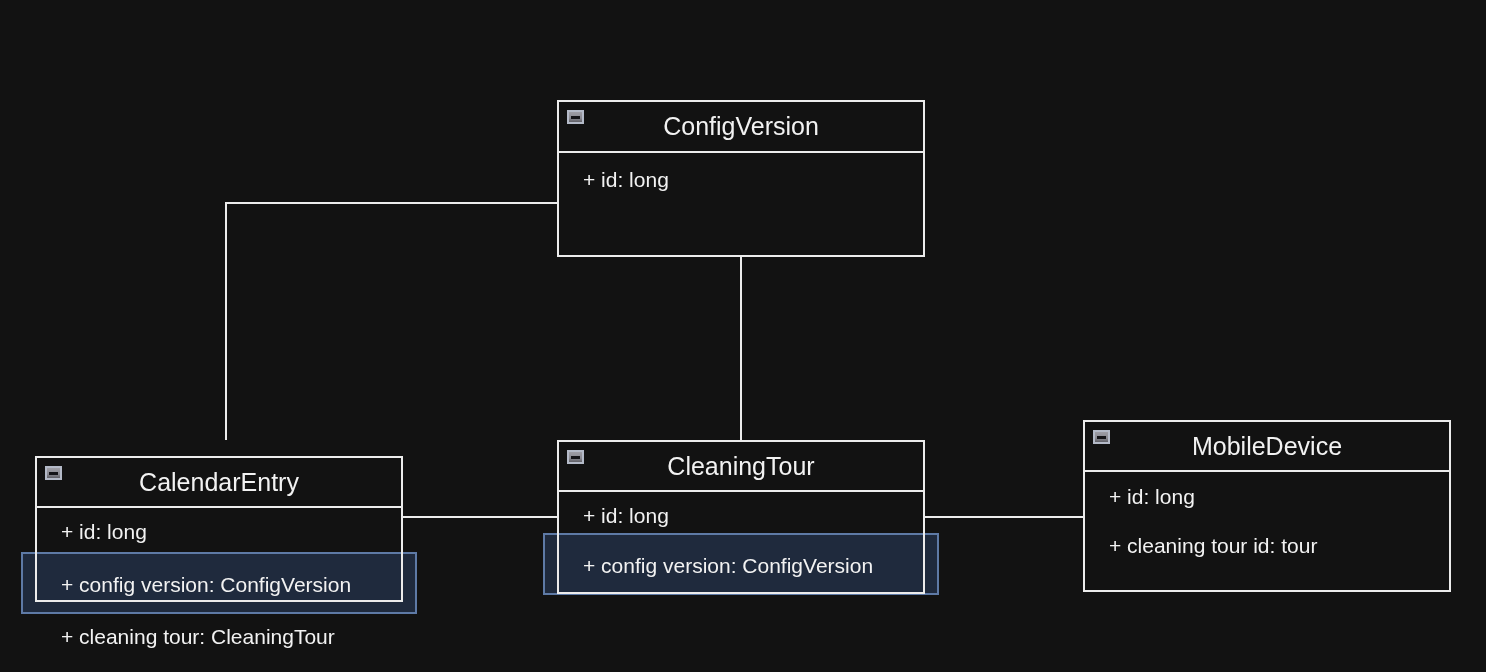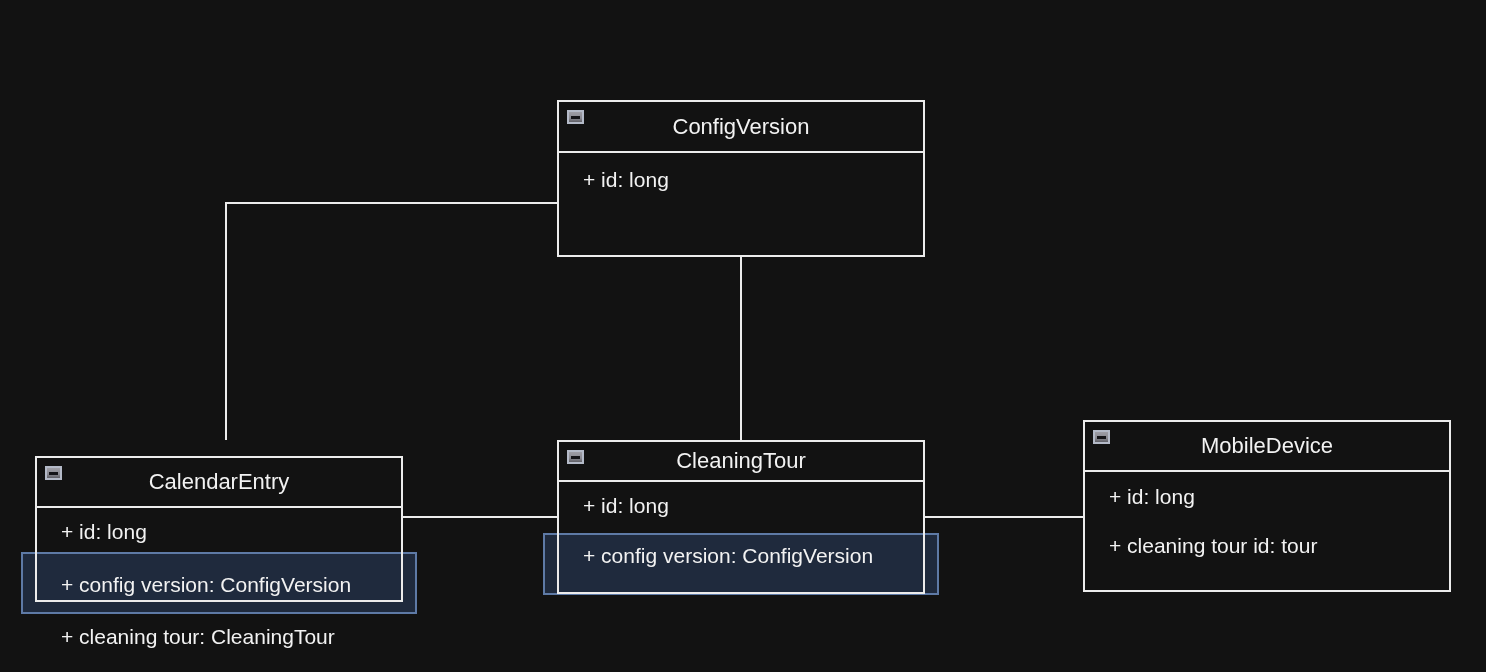--- a/index.html
+++ b/index.html
@@ -59,21 +59,21 @@
   .hdr {
     position: relative;
     flex: 0 0 auto;
     border-bottom: 2px solid #ececec;
     box-sizing: border-box;
     display: flex;
     align-items: center;
     justify-content: center;
   }
   .hdr .title {
-    font-size: 22px;
+    font-size: 25px;
     color: #f2f2f2;
   }
   .collapse {
     position: absolute;
     left: 8px;
     top: 8px;
     width: 17px;
     height: 14px;
     box-sizing: border-box;
     border: 2px solid #b4bac8;
@@ -143,21 +143,21 @@
       </div>
       <div class="row" style="height:44px">
         <span>+ cleaning tour: CleaningTour</span>
       </div>
     </div>
   </div>
 
   <div class="entity" style="left:557px;top:440px;width:368px;height:154px">
     <div class="hl-overlay" style="left:-14px;top:93px;width:396px;height:62px"></div>
     <div class="box">
-      <div class="hdr" style="height:40px">
+      <div class="hdr" style="height:50px">
         <span class="collapse">
             <span class="minus"></span>
           </span>
         <span class="title">CleaningTour</span>
       </div>
       <div class="row" style="height:48px">
         <span>+ id: long</span>
       </div>
       <div class="row" style="height:52px">
         <span>+ config version: ConfigVersion</span>

